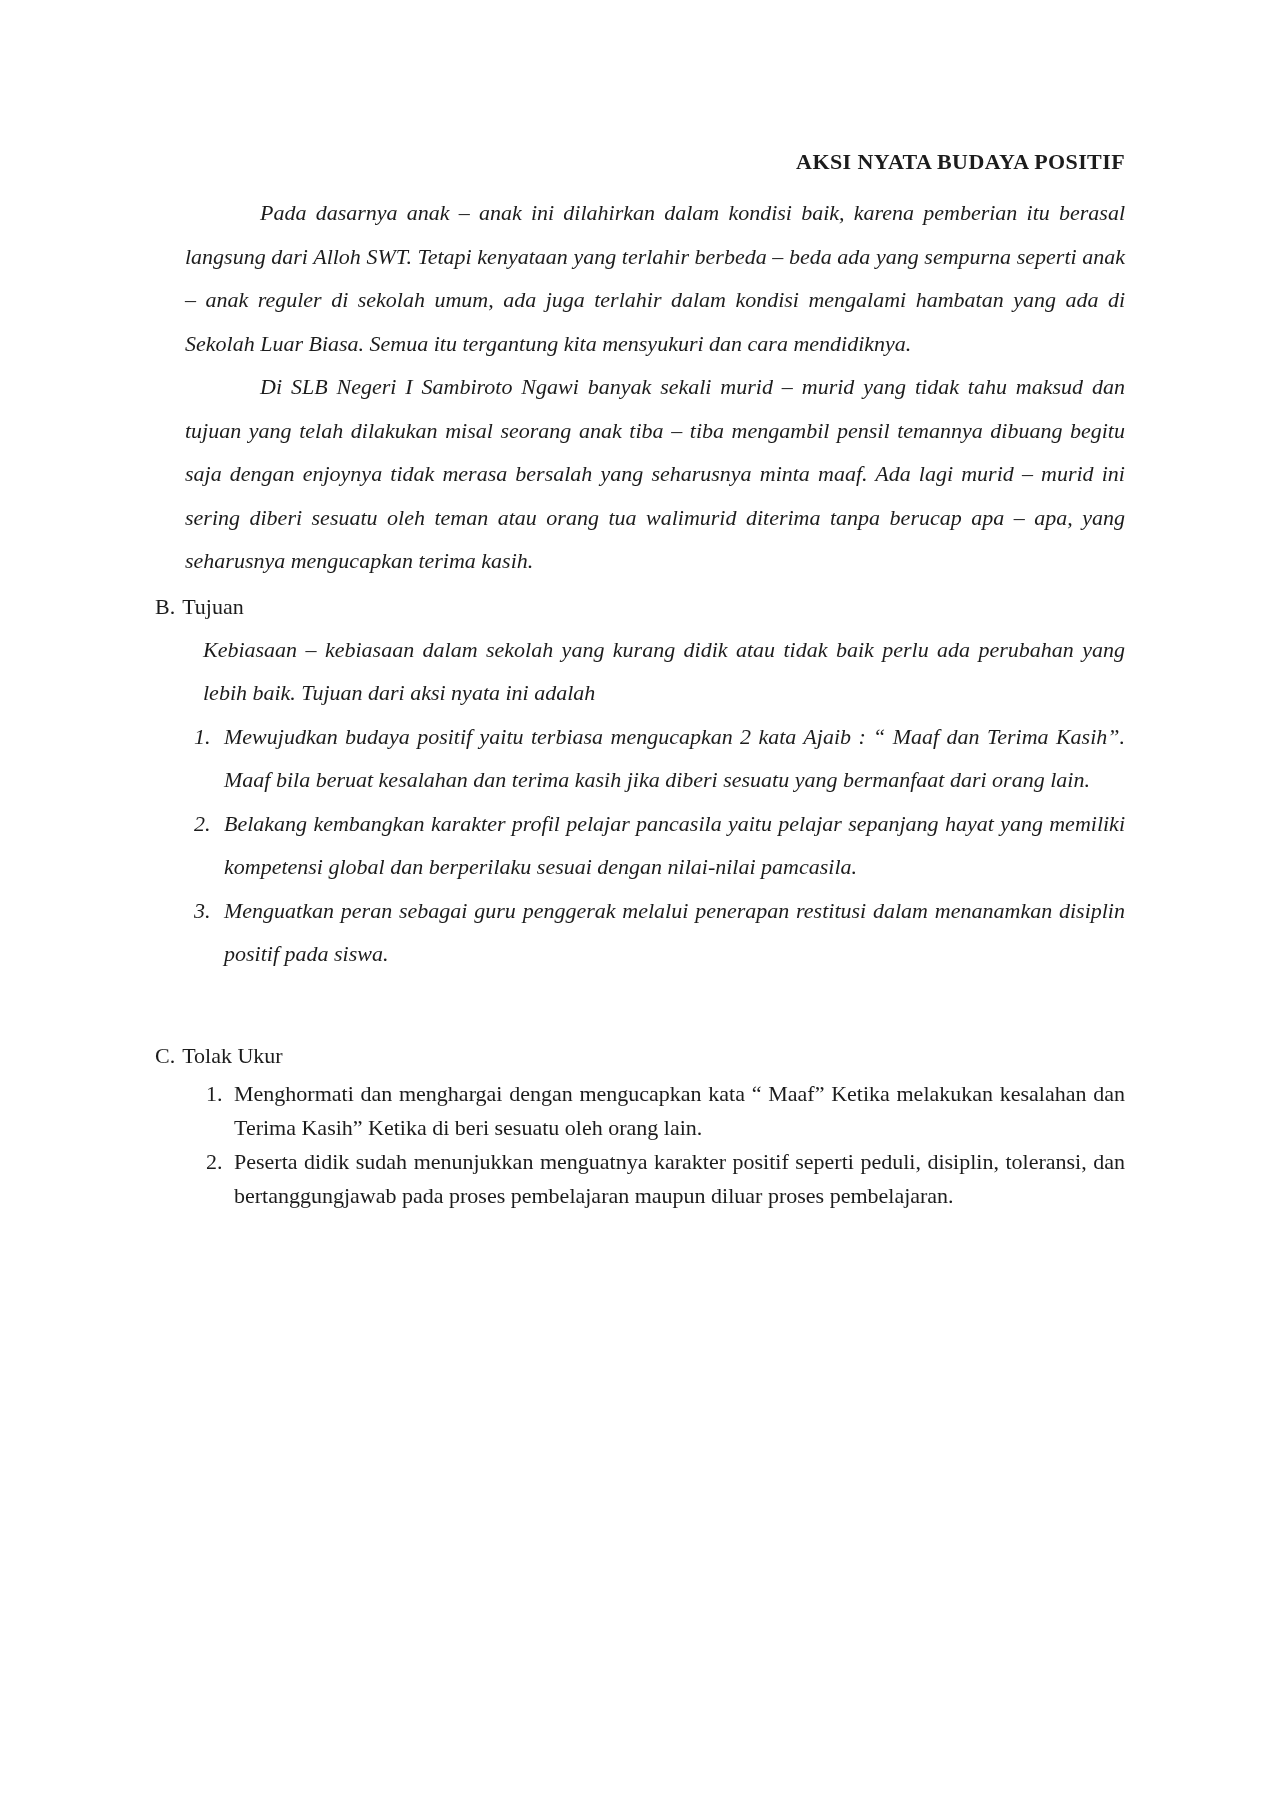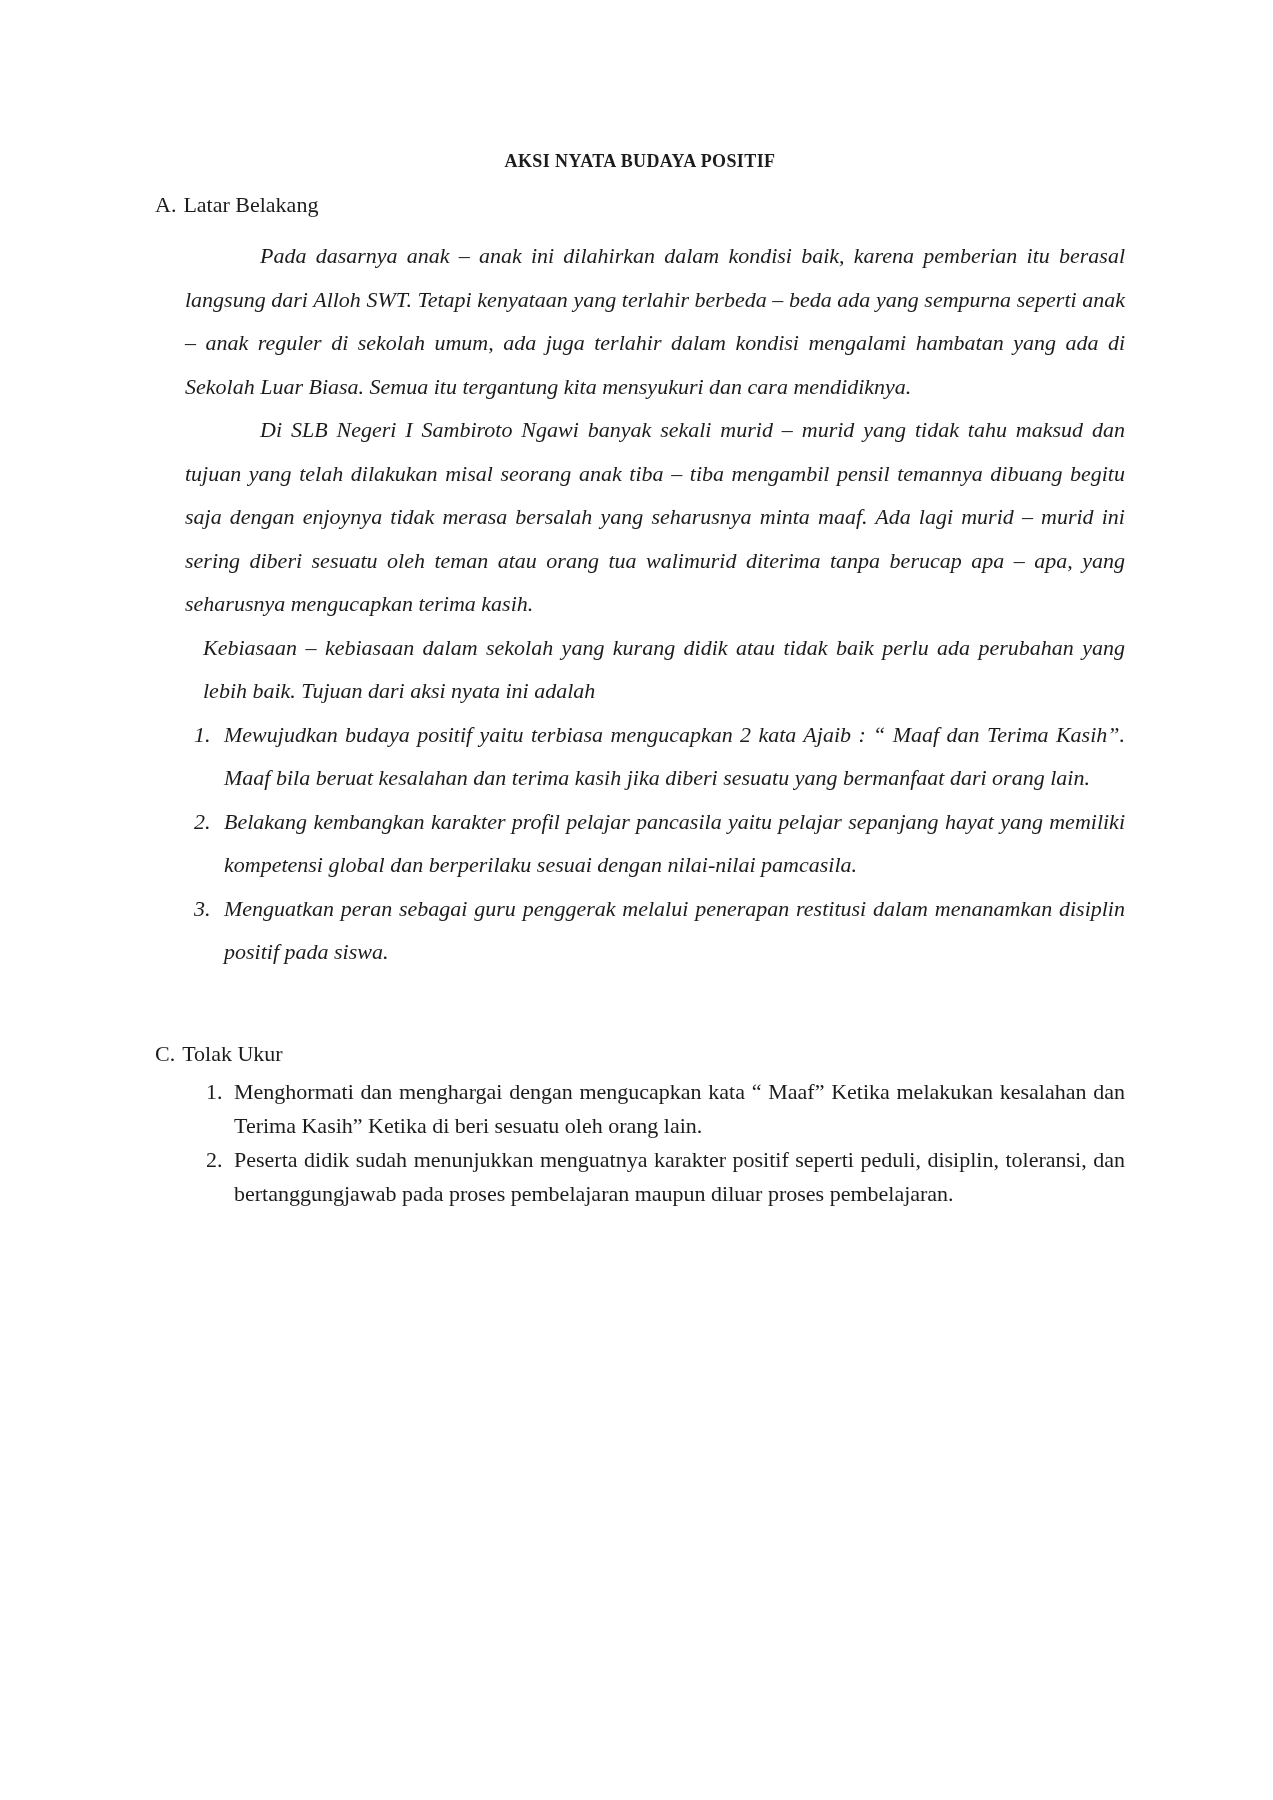--- a/index.html
+++ b/index.html
@@ -14,23 +14,23 @@
     margin:0 auto;
   }
   .content{
     position:absolute;
     left:155px;
     top:140px;
     width:970px;
     font-size:22px;
   }
   h1.doc-title{
-    font-size:18px;
+    font-size:22px;
     font-weight:bold;
-    text-align:center;
+    text-align:right;
     line-height:43px;
     margin:0;
     letter-spacing:0.4px;
   }
   .heading{line-height:43px;white-space:nowrap;}
   .sec-label{margin-right:7px;}
   p{margin:0;}
   .dbl{line-height:43.5px;font-style:italic;}
   .sgl{line-height:34px;}
   .just{text-align:justify;}
@@ -47,28 +47,28 @@
   .c-intro{margin-top:8px;}
 </style>
 </head>
 <body>
 
 <div class="page">
   <div class="content">
 
     <h1 class="doc-title">AKSI NYATA BUDAYA POSITIF</h1>
 
-    <div class="heading">
-      <span class="sec-label">A.</span><span>Latar Belakang</span>
-    </div>
     <div class="a-paras">
       <p class="para-a dbl just">Pada dasarnya anak – anak ini dilahirkan dalam kondisi baik, karena pemberian itu berasal langsung dari Alloh SWT. Tetapi kenyataan yang terlahir berbeda – beda ada yang sempurna seperti anak – anak reguler di sekolah umum, ada juga terlahir dalam kondisi mengalami hambatan yang ada di Sekolah Luar Biasa. Semua itu tergantung kita mensyukuri dan cara mendidiknya.</p>
       <p class="para-a dbl just">Di SLB Negeri I Sambiroto Ngawi banyak sekali murid – murid yang tidak tahu maksud dan tujuan yang telah dilakukan misal seorang anak tiba – tiba mengambil pensil temannya dibuang begitu saja dengan enjoynya tidak merasa bersalah yang seharusnya minta maaf. Ada lagi murid – murid ini sering diberi sesuatu oleh teman atau orang tua walimurid diterima tanpa berucap apa – apa,  yang seharusnya mengucapkan terima kasih.</p>
     </div>
 
+    <div class="heading b-heading">
+      <span class="sec-label">B.</span><span>Tujuan</span>
+    </div>
     <p class="para-b dbl just">Kebiasaan – kebiasaan dalam sekolah yang kurang didik atau tidak baik perlu ada perubahan yang lebih baik. Tujuan dari aksi nyata ini adalah</p>
     <div class="list-b">
       <div class="li dbl">
         <span class="num">1.</span>
         <div class="just">Mewujudkan budaya positif yaitu terbiasa mengucapkan 2 kata Ajaib : “ Maaf dan Terima Kasih”. Maaf bila beruat kesalahan dan terima kasih jika diberi sesuatu yang bermanfaat dari orang lain.</div>
       </div>
       <div class="li dbl">
         <span class="num">2.</span>
         <div class="just">Belakang kembangkan karakter profil pelajar pancasila yaitu pelajar sepanjang hayat yang memiliki kompetensi global dan berperilaku sesuai dengan nilai-nilai pamcasila.</div>
       </div>

